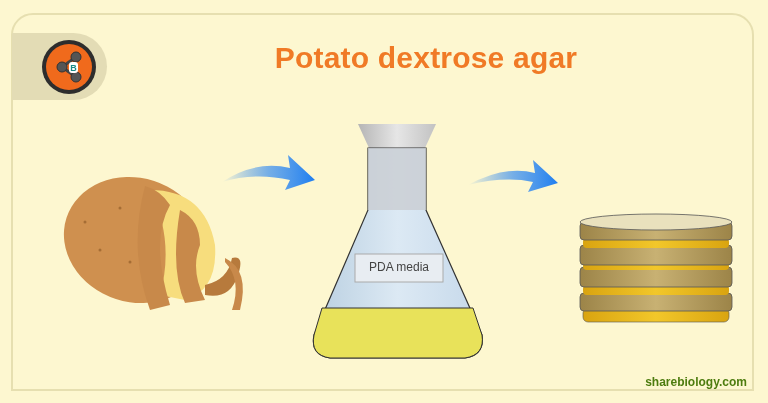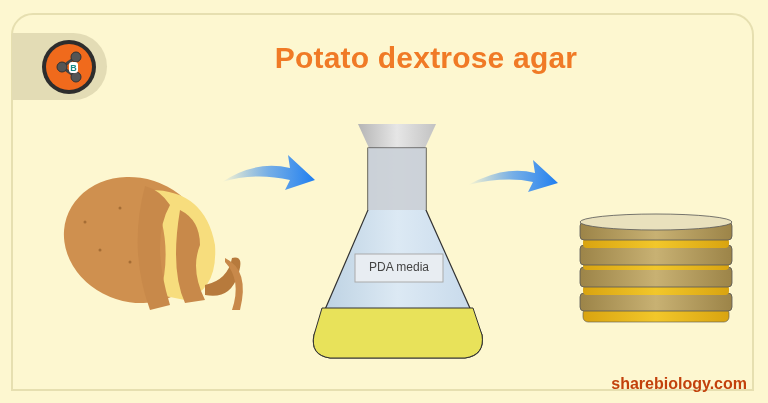--- a/index.html
+++ b/index.html
@@ -2,21 +2,21 @@
 <html><head>
 <meta charset="utf-8">
 <style>
   html, body { margin:0; padding:0; }
   body { width:768px; height:403px; background:#fdf7d0; position:relative; overflow:hidden; font-family:"Liberation Sans", sans-serif; }
   .frame { position:absolute; left:11px; top:13px; width:743px; height:378px; border:2px solid #e6dfb0; border-radius:22px 22px 0 0; border-bottom-left-radius:0; border-bottom-right-radius:0; box-sizing:border-box; }
   .logo-band { position:absolute; left:12px; top:33px; width:95px; height:67px; background:#e3dcb5; border-radius:0 40px 40px 0; }
   .logo { position:absolute; left:40px; top:38px; width:58px; height:58px; }
   .title { position:absolute; left:0; width:768px; top:41px; text-align:center; font-weight:bold; font-size:30px; color:#f07a26; letter-spacing:0.2px;padding-left:42px; }
   .art { position:absolute; left:0; top:0; }
-  .footer { position:absolute; right:21px; top:375px; font-size:16px; font-weight:bold; color:#c2410c; }
+  .footer { position:absolute; right:21px; top:375px; font-size:12px; font-weight:bold; color:#4d7c0f; }
   .flask-label { position:absolute; left:357px; top:254px; width:84px; height:26px; line-height:26px; text-align:center; font-family:Liberation Sans, sans-serif; font-size:12px; color:#444; }
 </style>
 </head>
 <body>
 
 <div class="frame"></div>
 <div class="logo-band"></div>
 
 <svg class="logo" viewBox="0 0 58 58">
   <circle cx="29" cy="29" r="27" fill="#2d2d2d"></circle>

